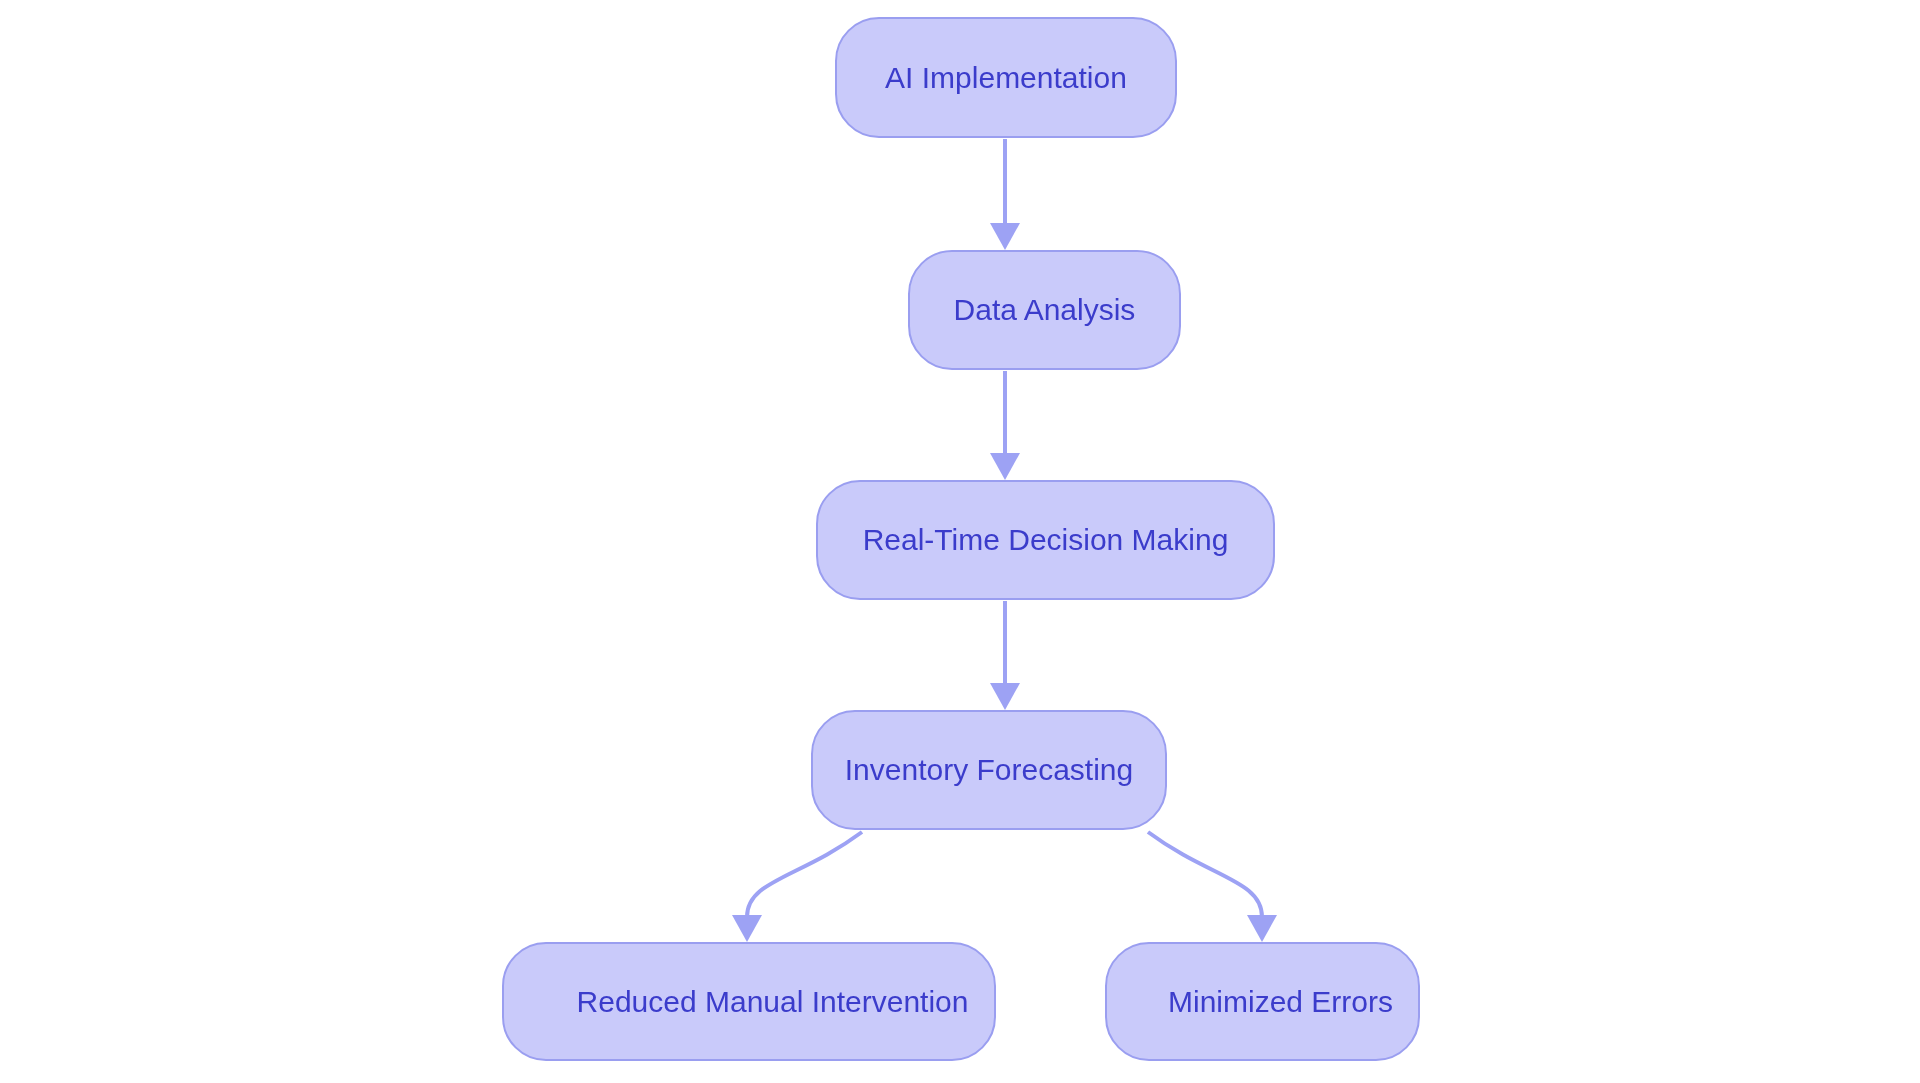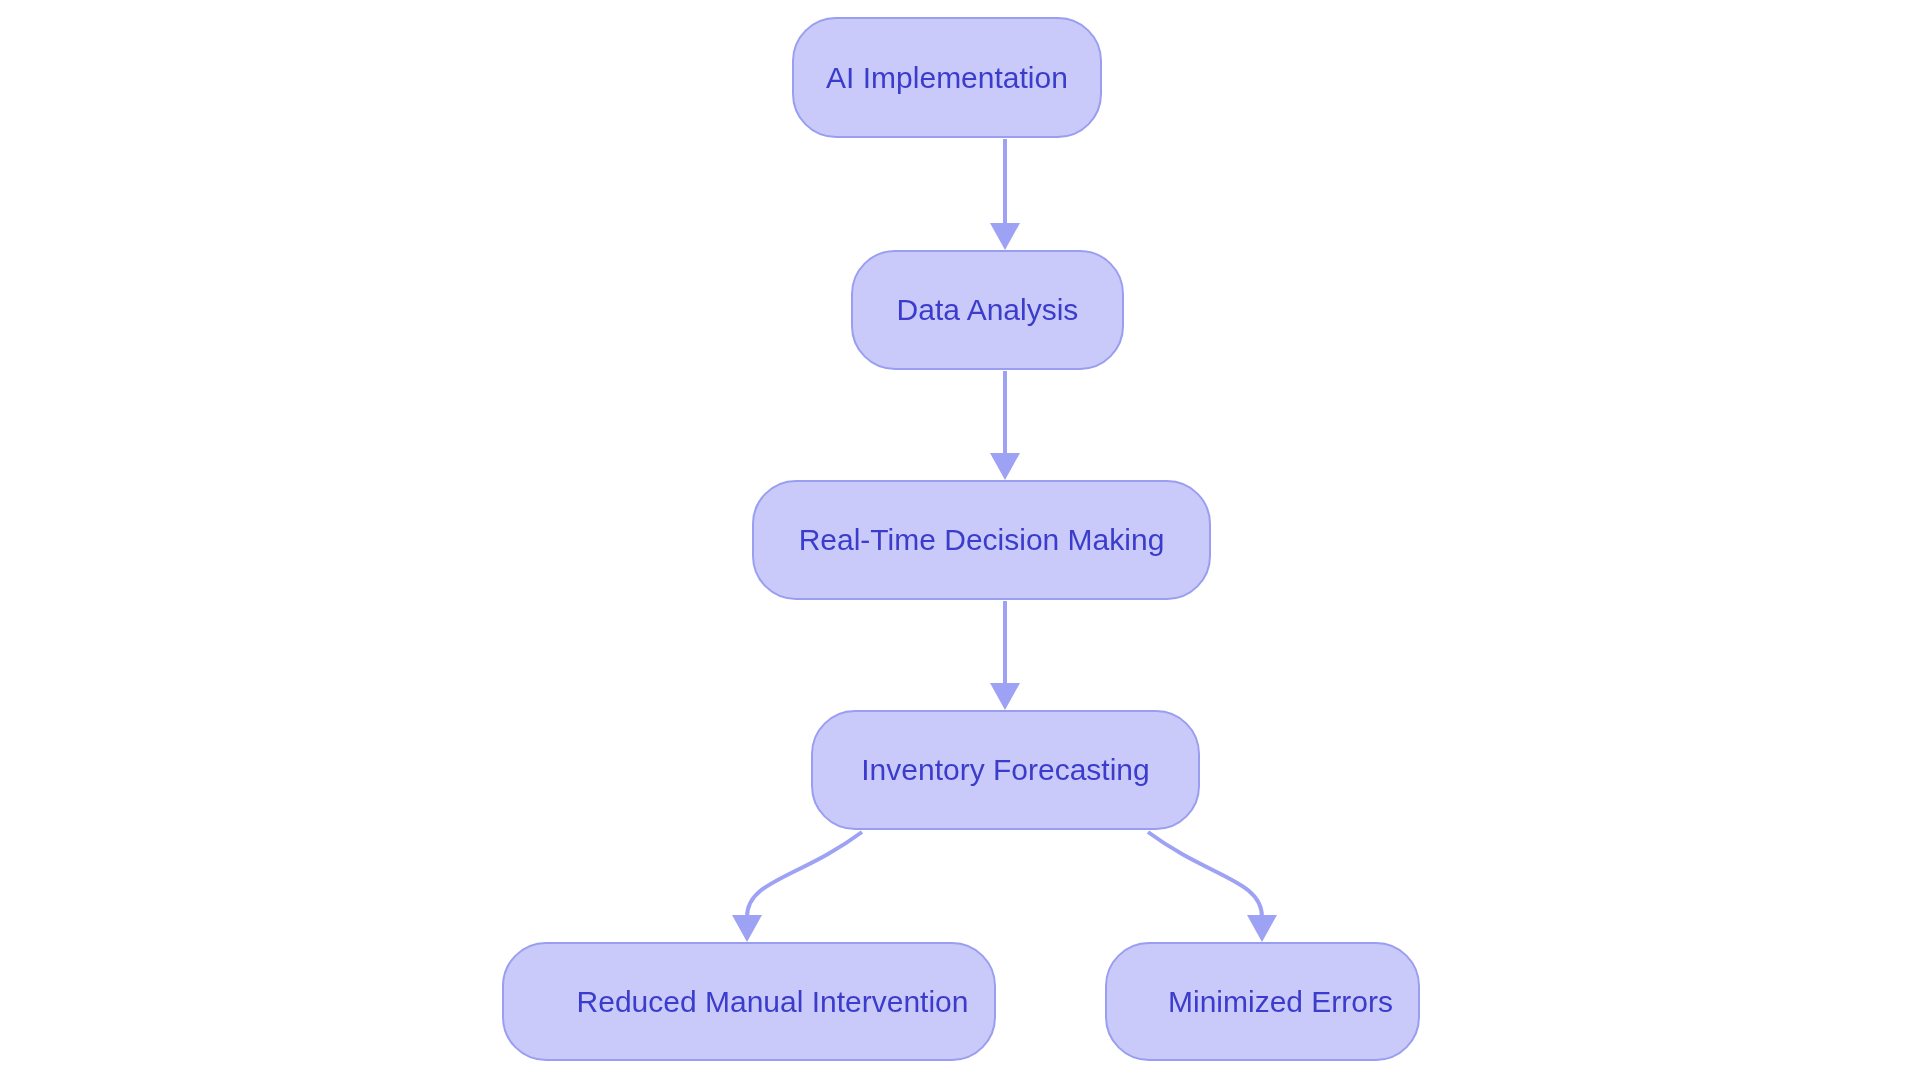--- a/index.html
+++ b/index.html
@@ -41,24 +41,24 @@
     display: flex;
     align-items: center;
     justify-content: center;
     color: var(--text-color, #3b3ccb);
     font-size: 30px;
     font-weight: 400;
     text-align: center;
     white-space: nowrap;
   }
   
-  .node-ai-implementation        { left: 792px;  top: 17px;  width: 310px; height: 121px; }
-  .node-data-analysis            { left: 851px;  top: 250px; width: 273px; height: 120px; }
-  .node-real-time-decision       { left: 752px;  top: 480px; width: 459px; height: 120px; }
-  .node-inventory-forecasting    { left: 811px;  top: 710px; width: 389px; height: 120px; }
+  .node-ai-implementation        { left: 835px;  top: 17px;  width: 342px; height: 121px; }
+  .node-data-analysis            { left: 908px;  top: 250px; width: 273px; height: 120px; }
+  .node-real-time-decision       { left: 816px;  top: 480px; width: 459px; height: 120px; }
+  .node-inventory-forecasting    { left: 811px;  top: 710px; width: 356px; height: 120px; }
   .node-reduced-manual           { left: 502px;  top: 942px; width: 494px; height: 119px; padding-left: 47px; }
   .node-minimized-errors         { left: 1105px; top: 942px; width: 315px; height: 119px; padding-left: 36px; }
 </style>
 </head>
 <body>
 
 <div class="canvas">
 
   <svg class="edges" viewBox="0 0 1920 1083" xmlns="http://www.w3.org/2000/svg">
     <g>

